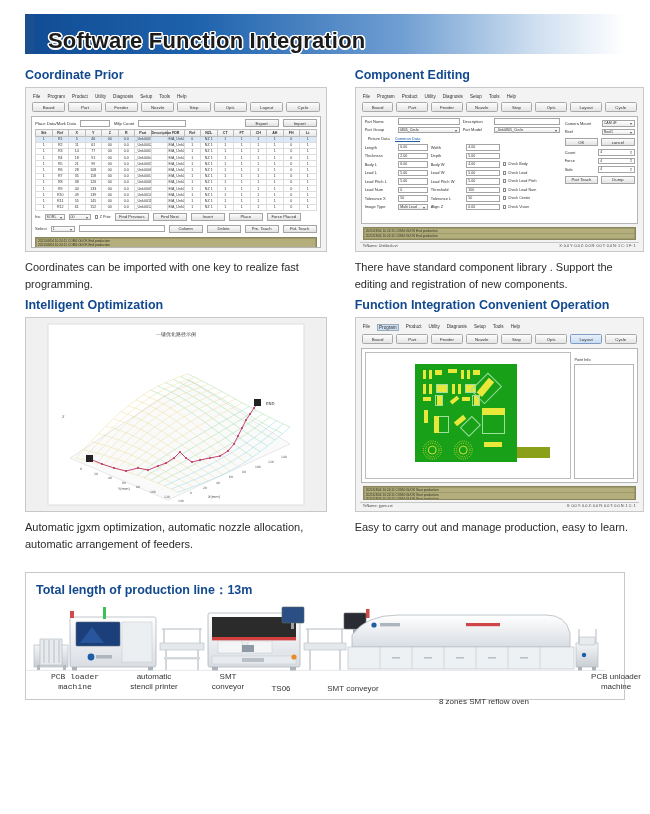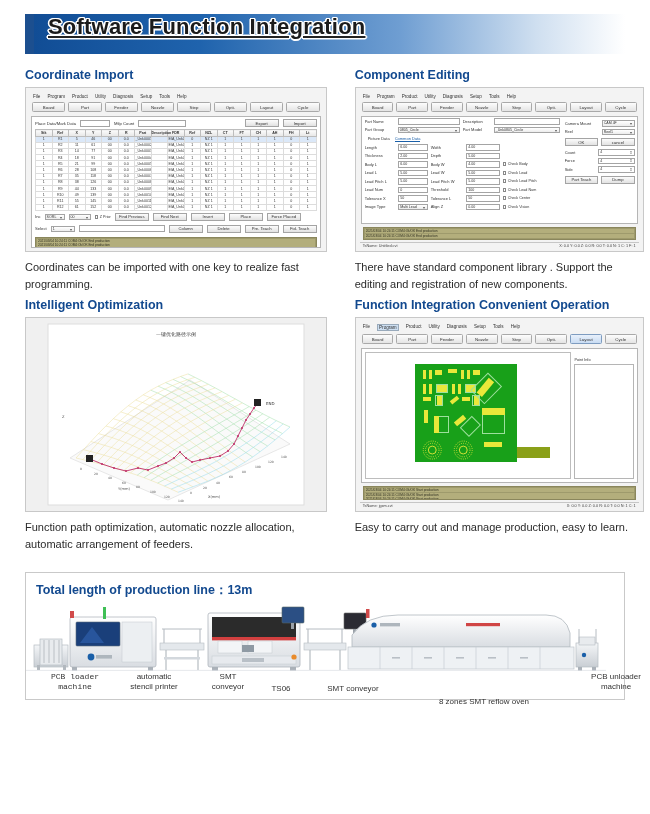--- a/index.html
+++ b/index.html
@@ -11,21 +11,21 @@
     color: #222;
     overflow: hidden;
   }
   .page { position: relative; width: 650px; height: 814px; padding: 0 25px; }
 
   
   .banner { display:flex; align-items:stretch; height:40px; margin-top:14px; }
   .banner-bar { width:9px; background:#1c4f8f; }
   .banner-grad {
     flex:1; background: linear-gradient(to right,#114d95 0%,#1f63ad 28%,#6f9ed2 62%,#cfdff0 85%,#ffffff 100%);
-    display:flex; align-items:flex-start; padding-left:14px;text-decoration:underline;
+    display:flex; align-items:flex-end; padding-left:14px;
   }
   .banner-title {
     font-size:22px; font-weight:bold; color:#1b1b1b; letter-spacing:.2px;
     text-shadow: -1px -1px 0 #fff, 1px -1px 0 #fff, -1px 1px 0 #fff, 1px 1px 0 #fff,
                   0 -1.5px 0 #fff, 0 1.5px 0 #fff, -1.5px 0 0 #fff, 1.5px 0 0 #fff;
   }
 
   
   .features { margin-top:14px; display:grid; grid-template-columns: 1fr 1fr; column-gap:28px; row-gap:6px; }
   .cell { }
@@ -115,21 +115,21 @@
   <div class="banner">
     <div class="banner-bar"></div>
     <div class="banner-grad">
       <div class="banner-title">Software Function Integration</div>
     </div>
   </div>
 
   <div class="features">
 
     <div class="cell">
-      <div class="cell-title">Coordinate Import</div>
+      <div class="cell-title">Coordinate Prior</div>
       <div class="shot">
         <div class="app">
           <div class="menubar" id="menu-1">
               <span>File</span>
               <span>Program</span>
               <span>Product</span>
               <span>Utility</span>
               <span>Diagnosis</span>
               <span>Setup</span>
               <span>Tools</span>
@@ -703,21 +703,21 @@
                 <text x="228" y="145">120</text>
                 <text x="138" y="184">140</text>
                 <text x="241" y="140">140</text>
               </g>
             <text x="78" y="172" font-size="3.6" fill="#555" font-family="'DejaVu Sans',sans-serif" id="plot-ylab">Y(mm)</text>
             <text x="168" y="180" font-size="3.6" fill="#555" font-family="'DejaVu Sans',sans-serif" id="plot-xlab">X(mm)</text>
             <text x="22" y="100" font-size="3.6" fill="#555" font-family="'DejaVu Sans',sans-serif" id="plot-zlab">Z</text>
           </svg>
         </div>
       </div>
-      <div class="caption">Function path optimization, automatic nozzle allocation, automatic arrangement of feeders.</div>
+      <div class="caption">Automatic jgxm optimization, automatic nozzle allocation, automatic arrangement of feeders.</div>
     </div>
 
     <div class="cell">
       <div class="cell-title">Function Integration Convenient Operation</div>
       <div class="shot tall">
         <div class="app">
           <div class="menubar" id="menu-3">
               <span>File</span>
               <span class="active">Program</span>
               <span>Product</span>

